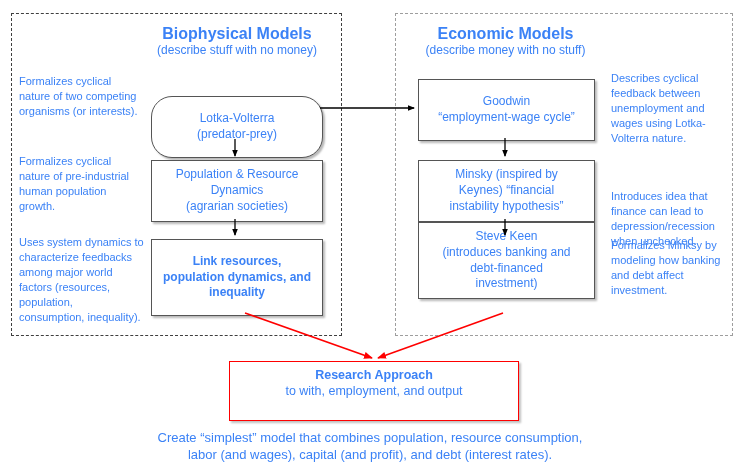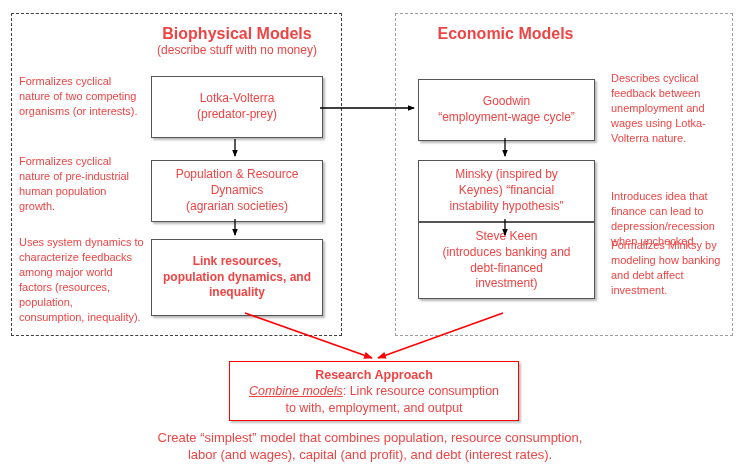--- a/index.html
+++ b/index.html
@@ -1,19 +1,19 @@
 <!DOCTYPE html>
 <html><head>
 <meta charset="utf-8">
 <title>Diagram</title>
 <style>
   html,body{margin:0;padding:0;background:#fff;}
   .stage{
     position:relative;width:740px;height:474px;background:#fff;overflow:hidden;
-    font-family:"Liberation Sans",sans-serif;color:#ef4444;
+    font-family:"Liberation Sans",sans-serif;color:#3b82f6;
     --red:#ff0000;
   }
   .panel{position:absolute;border:1px dashed #3f3f3f;background:transparent;}
   .panel.right{border-color:#9e9e9e;}
   .panel-title-block{position:absolute;text-align:center;}
   .panel-title{font-size:16px;font-weight:bold;line-height:1.2;white-space:nowrap;}
   .panel-subtitle{font-size:12px;line-height:1.25;white-space:nowrap;}
   .model-box{
     position:absolute;background:#fff;border:1px solid #555;
     box-shadow:2px 2px 2px rgba(0,0,0,0.28);
@@ -51,33 +51,34 @@
 nature of pre-industrial
 human population
 growth.</div>
     <div class="annotation" style="left:7px;top:221px;width:127px;">Uses system dynamics to
 characterize feedbacks
 among major world
 factors (resources,
 population,
 consumption, inequality).</div>
 
-    <div class="model-box" style="left:139px;top:62px;width:170px;height:60px;">Lotka-Volterra
+    <div class="model-box" style="left:139px;top:82px;width:170px;height:60px;border-radius:21px;">Lotka-Volterra
 (predator-prey)</div>
     <div class="model-box" style="left:139px;top:146px;width:170px;height:60px;">Population &amp; Resource
 Dynamics
 (agrarian societies)</div>
     <div class="model-box" style="left:139px;top:225px;width:170px;height:75px;font-weight:bold;">Link resources,
 population dynamics, and
 inequality</div>
   </div>
 
   <div class="panel right" style="left:395px;top:13px;width:336px;height:321px;">
     <div class="panel-title-block" style="left:22px;top:10px;width:175px;">
       <div class="panel-title">Economic Models</div>
+      <div class="panel-subtitle">(describe money with no stuff)</div>
     </div>
 
     <div class="annotation" style="left:215px;top:57px;width:122px;">Describes cyclical
 feedback between
 unemployment and
 wages using Lotka-
 Volterra nature.</div>
     <div class="annotation" style="left:215px;top:143px;width:122px;margin-top:32px;">Introduces idea that
 finance can lead to
 depression/recession
@@ -93,23 +94,20 @@
 Keynes) “financial
 instability hypothesis”</div>
     <div class="model-box" style="left:22px;top:208px;width:175px;height:75px;">Steve Keen
 (introduces banking and
 debt-financed
 investment)</div>
   </div>
 
   <div class="research-box">
     <div class="research-title">Research Approach</div>
-    <div>
-      <span class="combine-label">Combine models</span><span>: Link resource consumption</span>
-    </div>
     <div>to with, employment, and output</div>
   </div>
 
   <div class="caption">
     <div>Create “simplest” model that combines population, resource consumption,</div>
     <div>labor (and wages), capital (and profit), and debt (interest rates).</div>
   </div>
 
   <svg class="arrows" width="740" height="474" viewBox="0 0 740 474">
     <defs>

